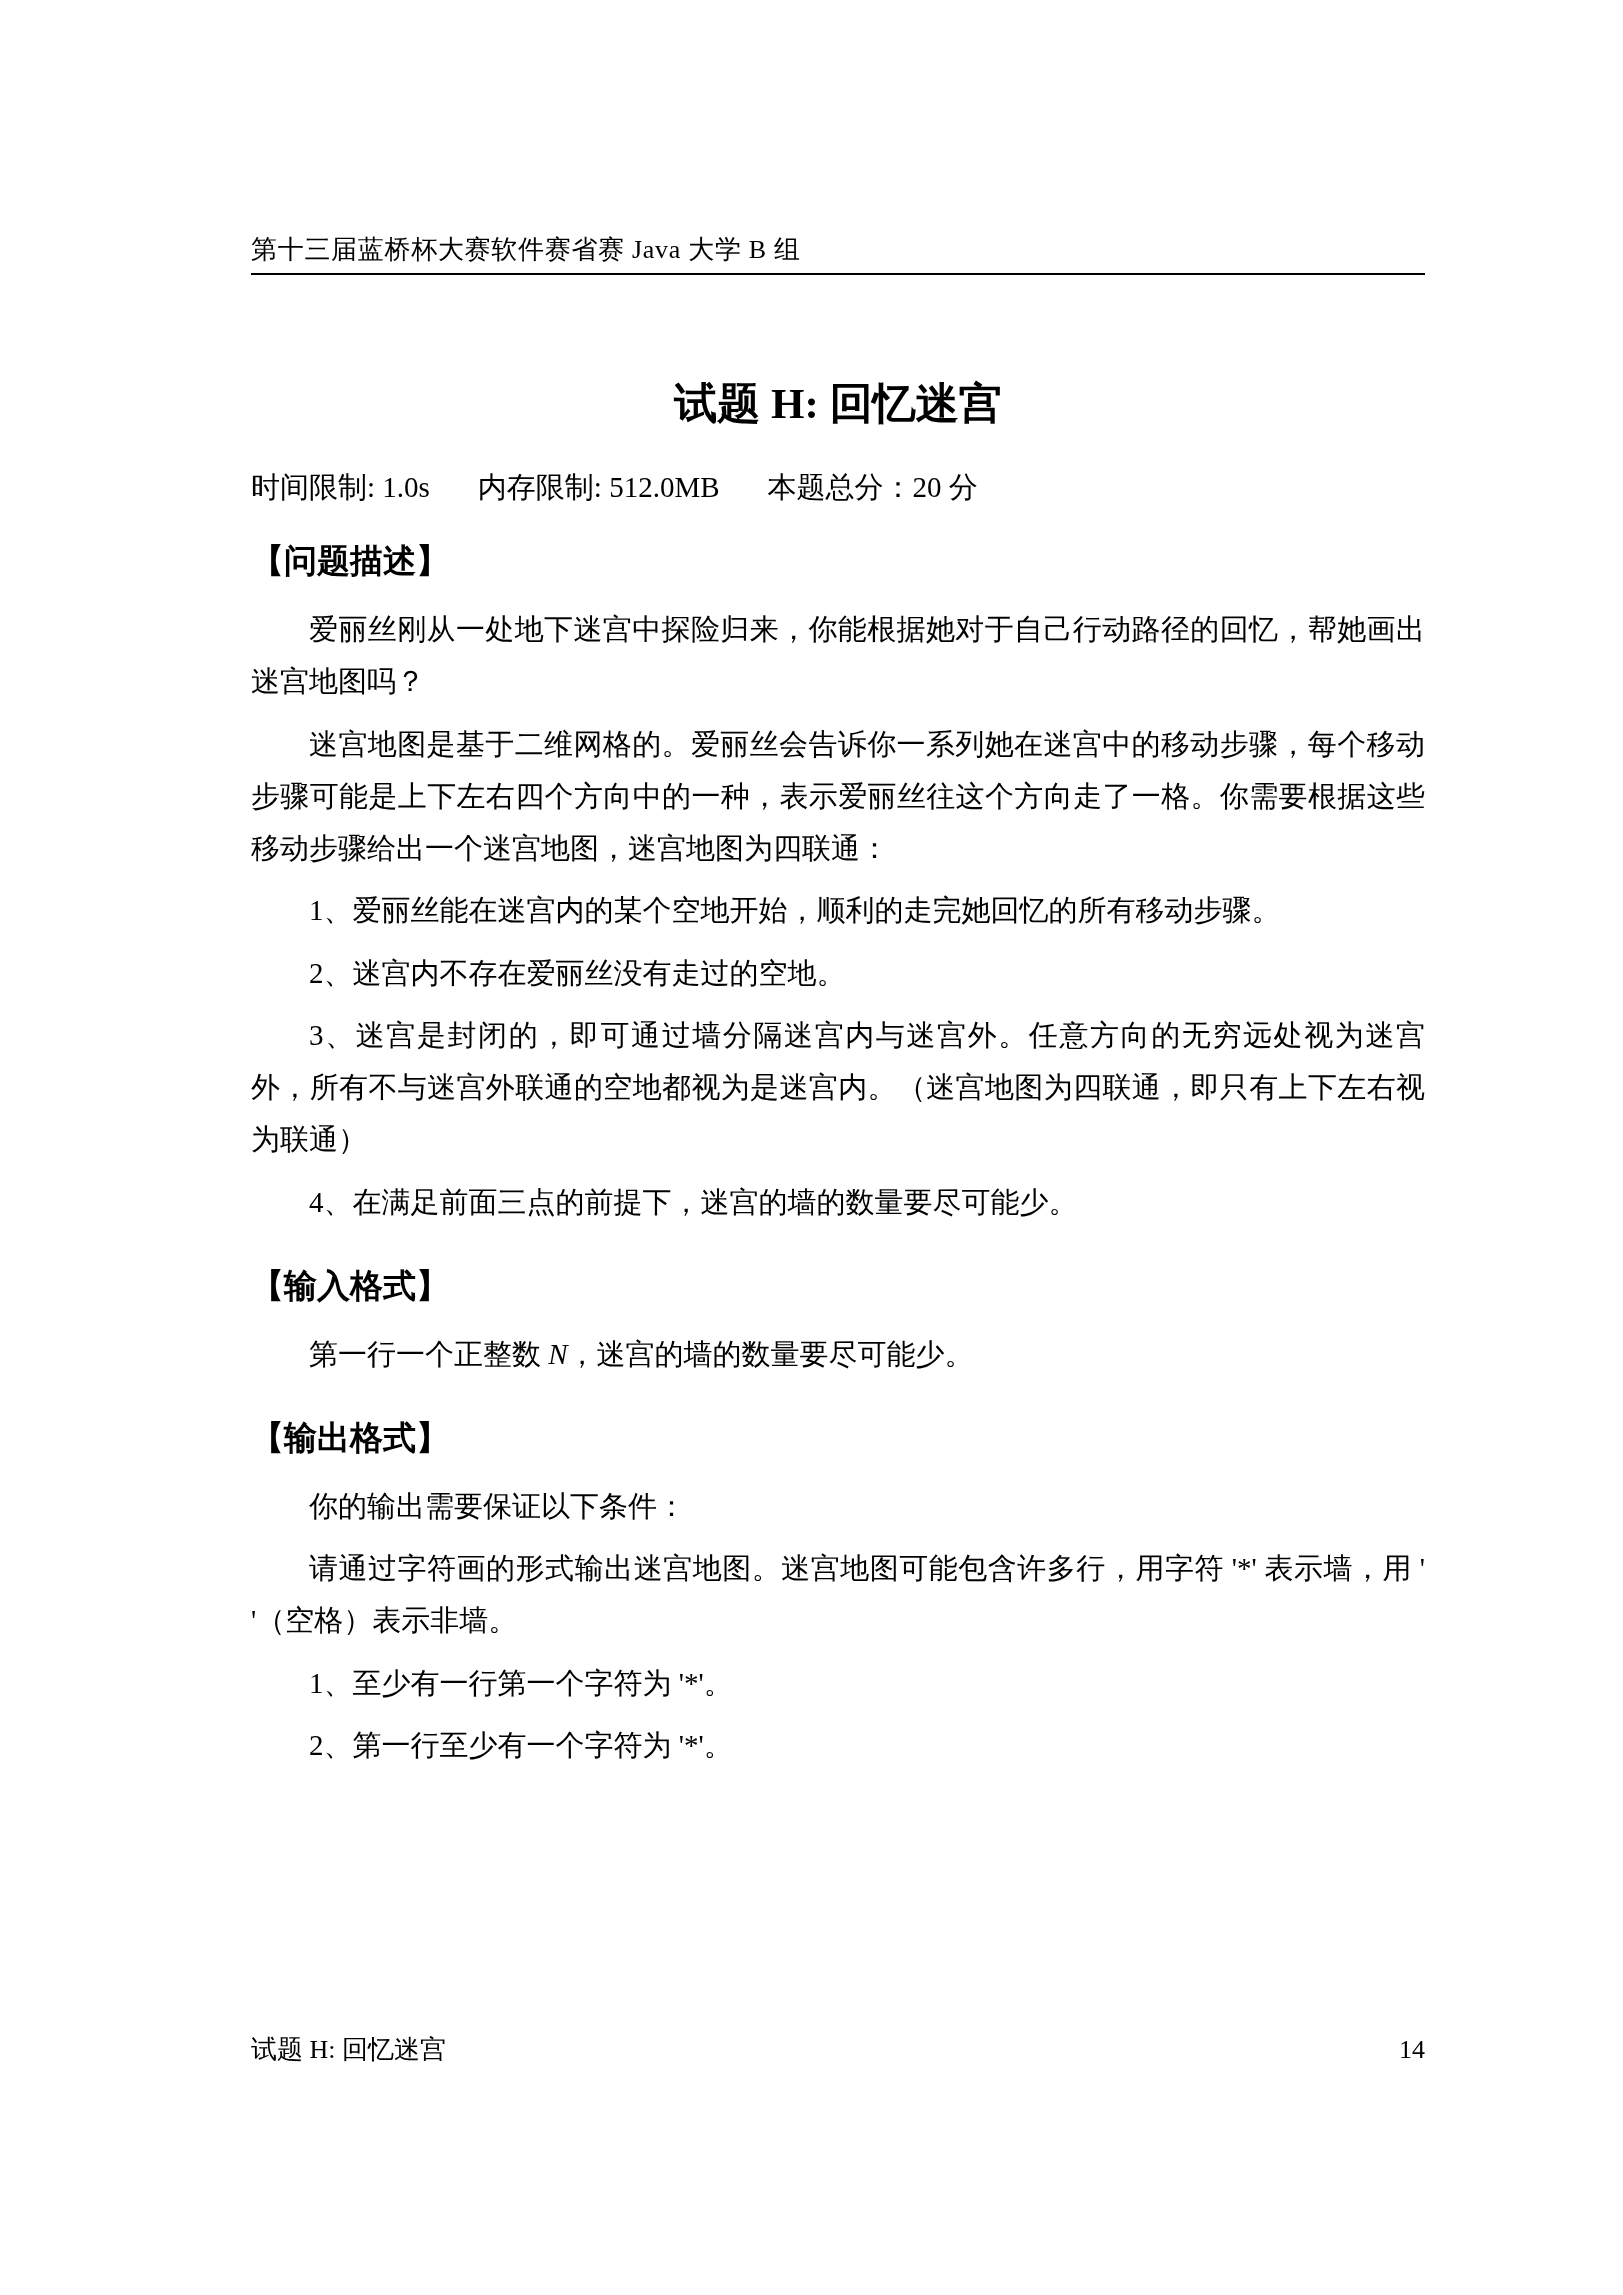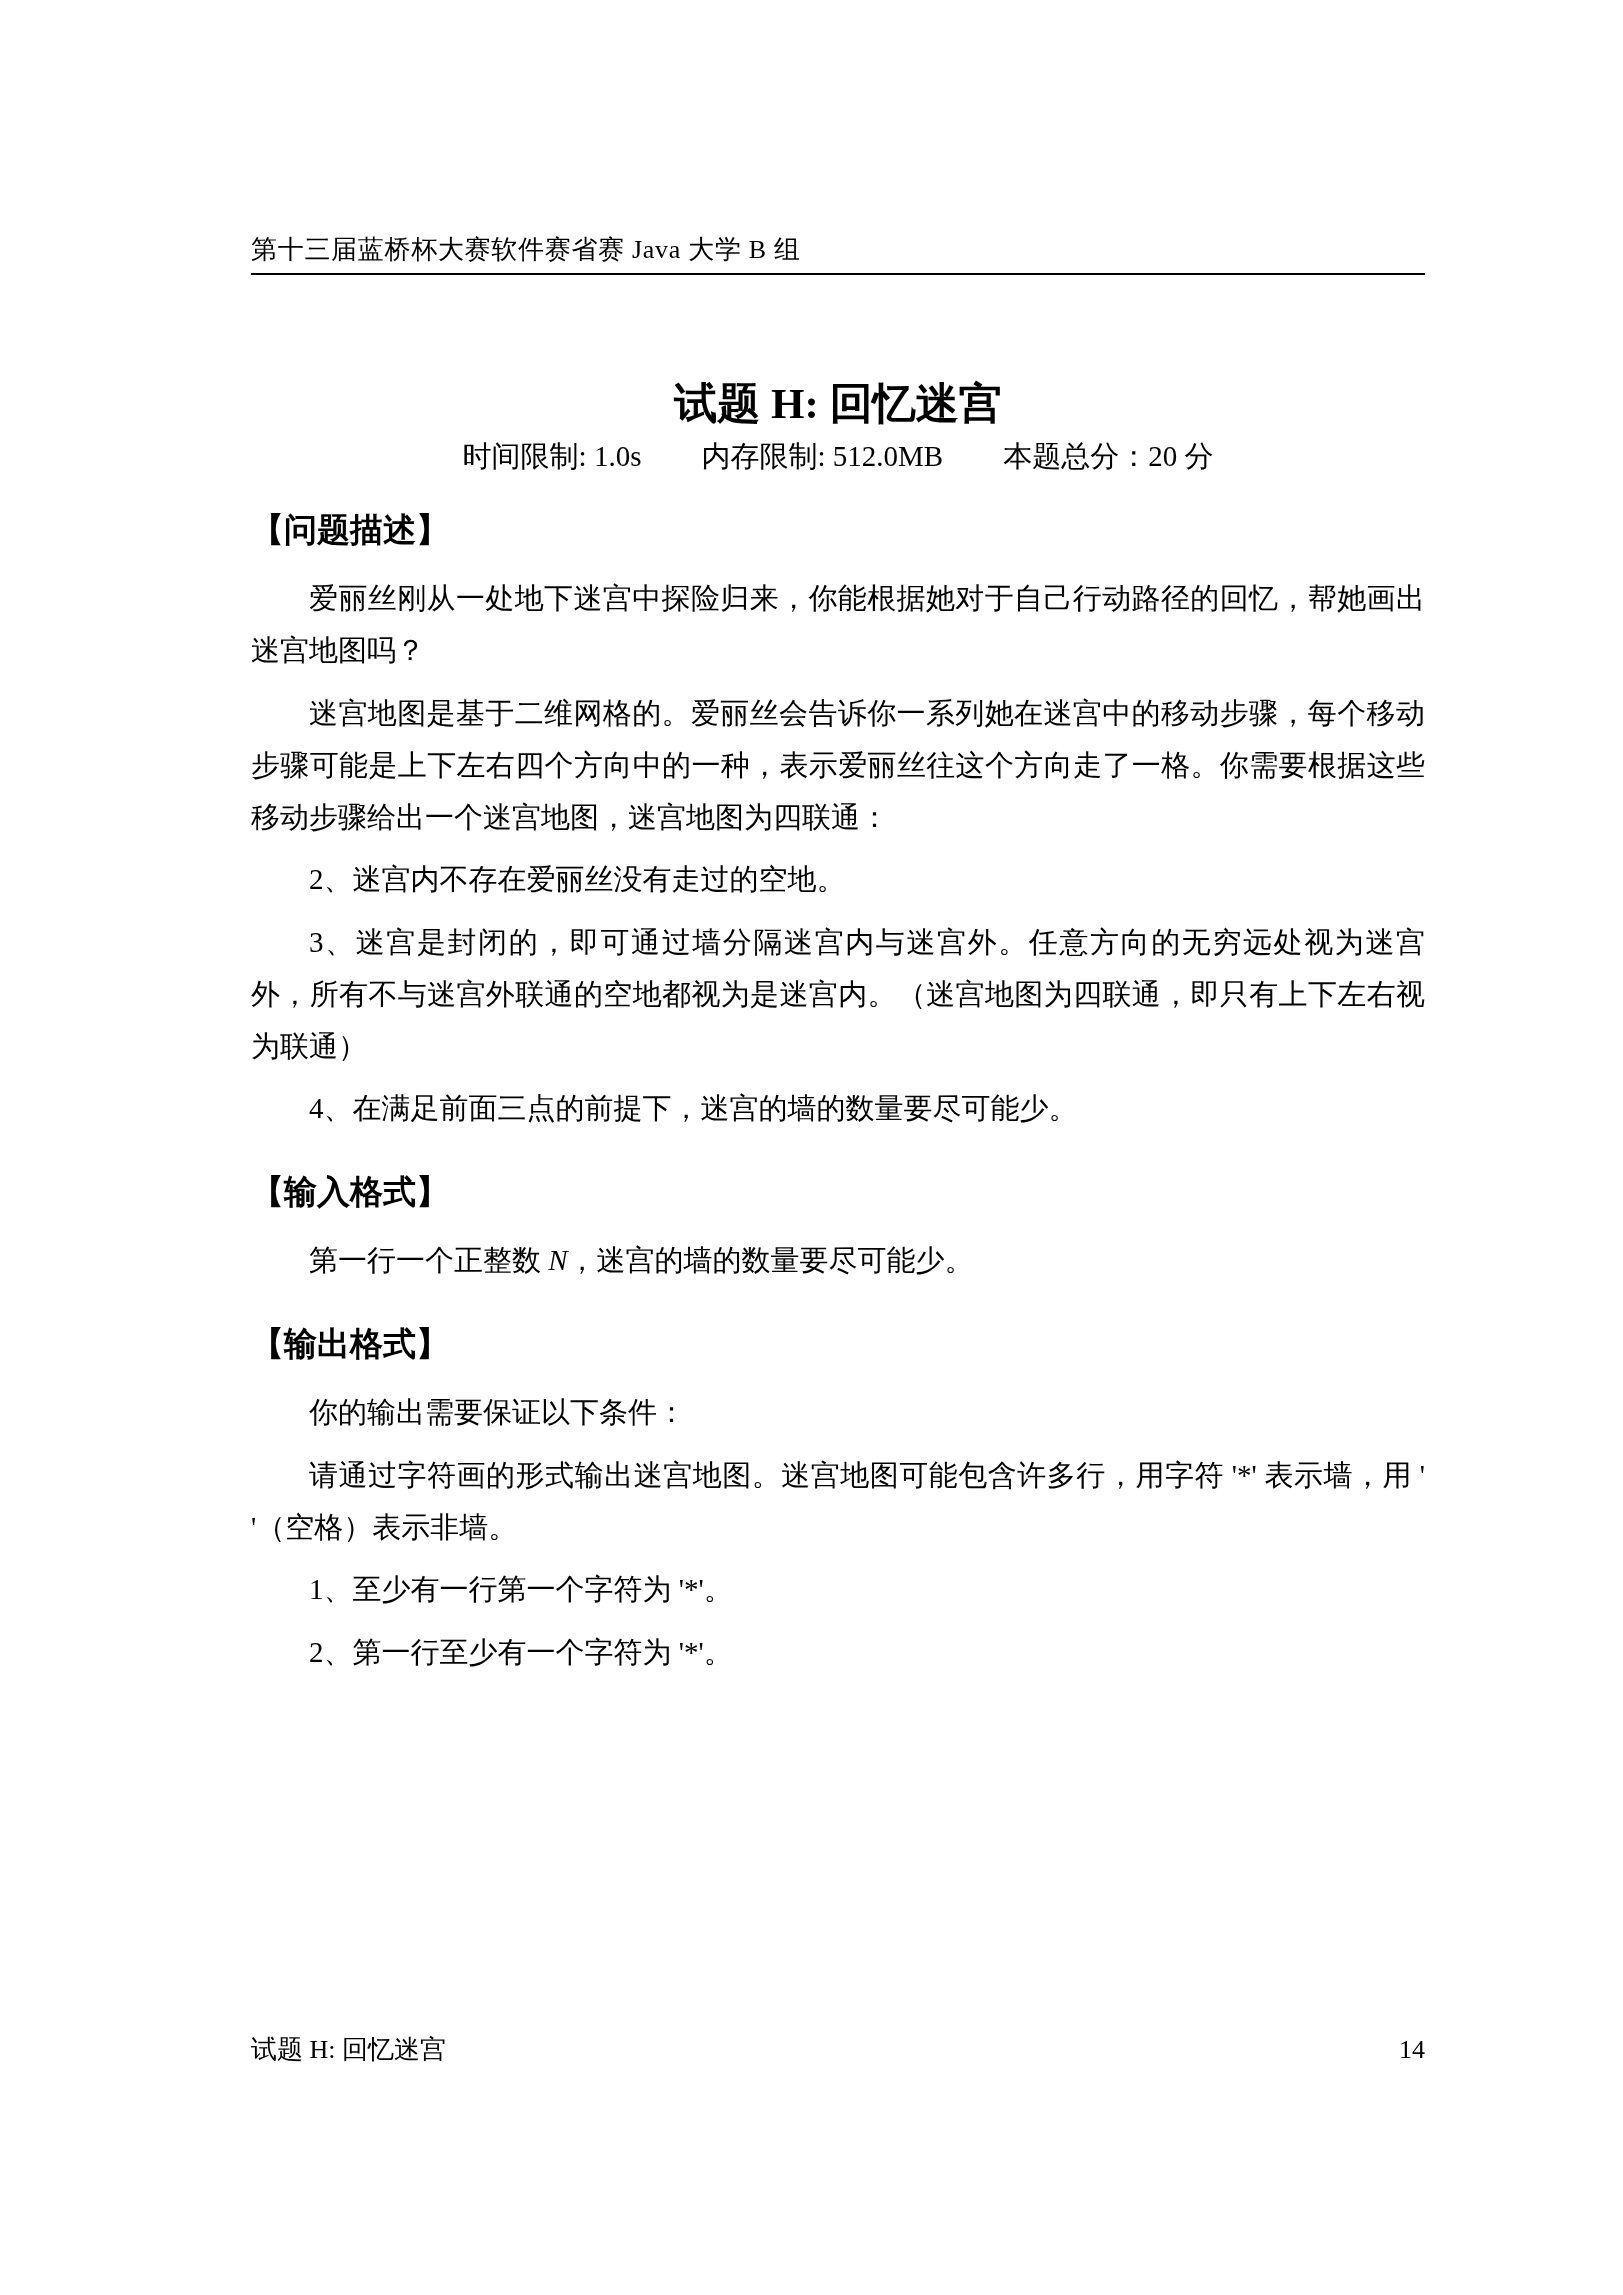--- a/index.html
+++ b/index.html
@@ -45,24 +45,23 @@
   }
   .title {
     margin: 16.4px 0 0 0;
     text-align: center;
     font-size: 43px;
     line-height: 43px;
     font-weight: bold;
     font-family: "Liberation Serif", "DejaVu Serif", serif;
   }
   .meta {
-    margin-top: 16px;
+    margin-top: 47px;
     display: flex;
-    justify-content: center;
-    gap: 60px;
+    gap: 48px;
     font-size: 29px;
     line-height: 31px;
   }
   .section-heading {
     margin: 41px 0 26px 0;
     font-size: 33px;
     line-height: 33px;
     font-weight: bold;
     font-family: Liberation Sans, sans-serif;
   }
@@ -109,20 +108,21 @@
 
     <div class="meta">
       <span>时间限制: 1.0s</span>
       <span>内存限制: 512.0MB</span>
       <span>本题总分：20 分</span>
     </div>
 
     <h2 class="section-heading">【问题描述】</h2>
     <p class="para">爱丽丝刚从一处地下迷宫中探险归来，你能根据她对于自己行动路径的回忆，帮她画出迷宫地图吗？</p>
     <p class="para">迷宫地图是基于二维网格的。爱丽丝会告诉你一系列她在迷宫中的移动步骤，每个移动步骤可能是上下左右四个方向中的一种，表示爱丽丝往这个方向走了一格。你需要根据这些移动步骤给出一个迷宫地图，迷宫地图为四联通：</p>
+    <p class="para">1、爱丽丝能在迷宫内的某个空地开始，顺利的走完她回忆的所有移动步骤。</p>
     <p class="para">2、迷宫内不存在爱丽丝没有走过的空地。</p>
     <p class="para">3、迷宫是封闭的，即可通过墙分隔迷宫内与迷宫外。任意方向的无穷远处视为迷宫外，所有不与迷宫外联通的空地都视为是迷宫内。（迷宫地图为四联通，即只有上下左右视为联通）</p>
     <p class="para">4、在满足前面三点的前提下，迷宫的墙的数量要尽可能少。</p>
 
     <h2 class="section-heading">【输入格式】</h2>
     <p class="para"><span>第一行一个正整数 </span><em class="var">N</em><span>，迷宫的墙的数量要尽可能少。</span></p>
 
     <h2 class="section-heading">【输出格式】</h2>
     <p class="para">你的输出需要保证以下条件：</p>
     <p class="para">请通过字符画的形式输出迷宫地图。迷宫地图可能包含许多行，用字符 '*' 表示墙，用 ' '（空格）表示非墙。</p>

